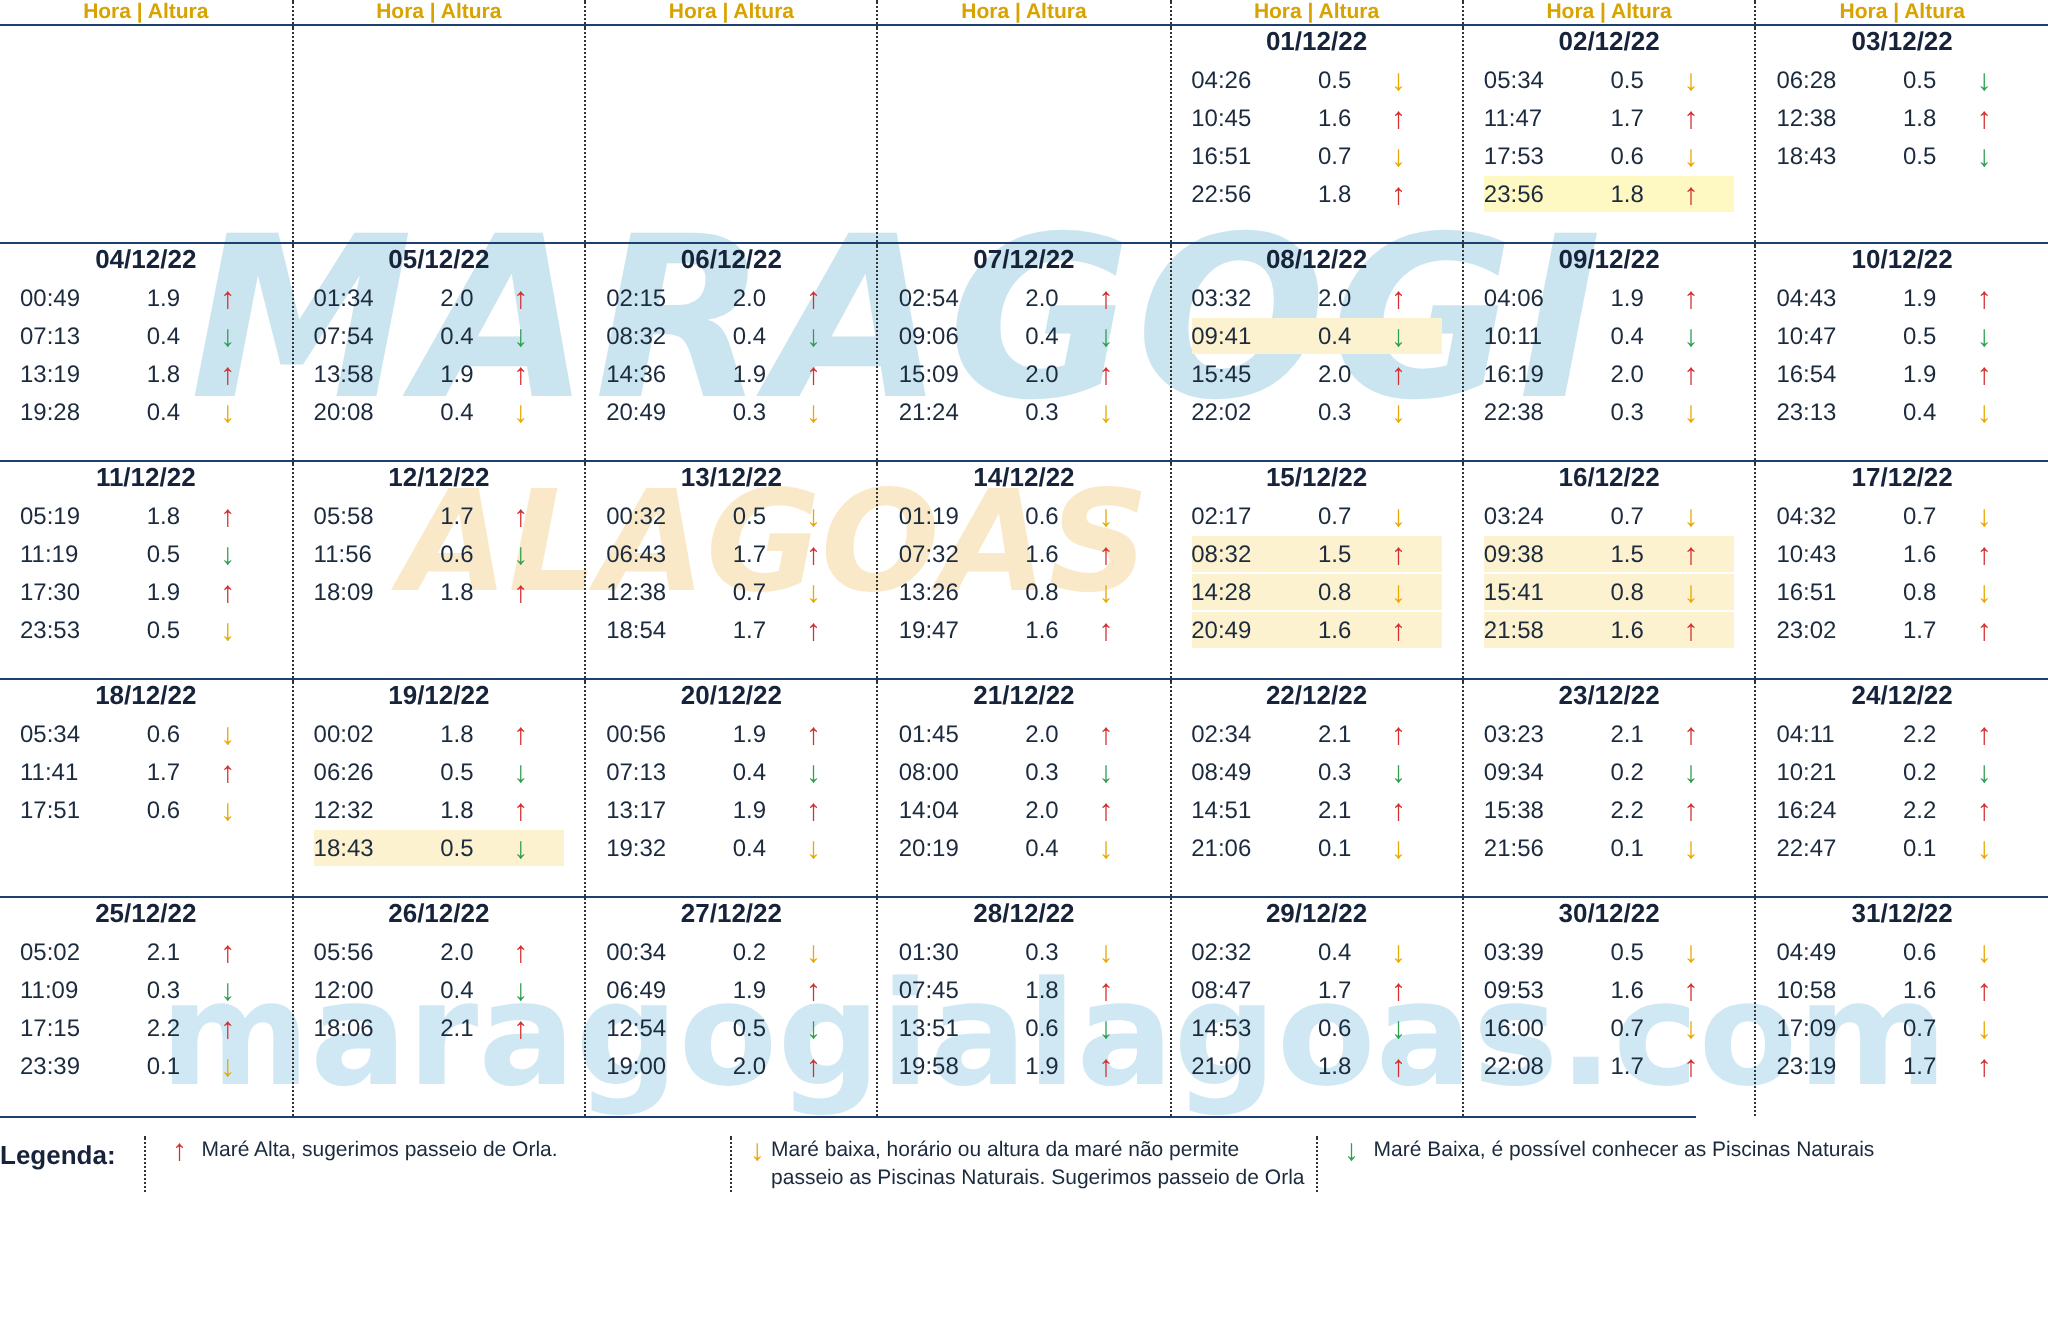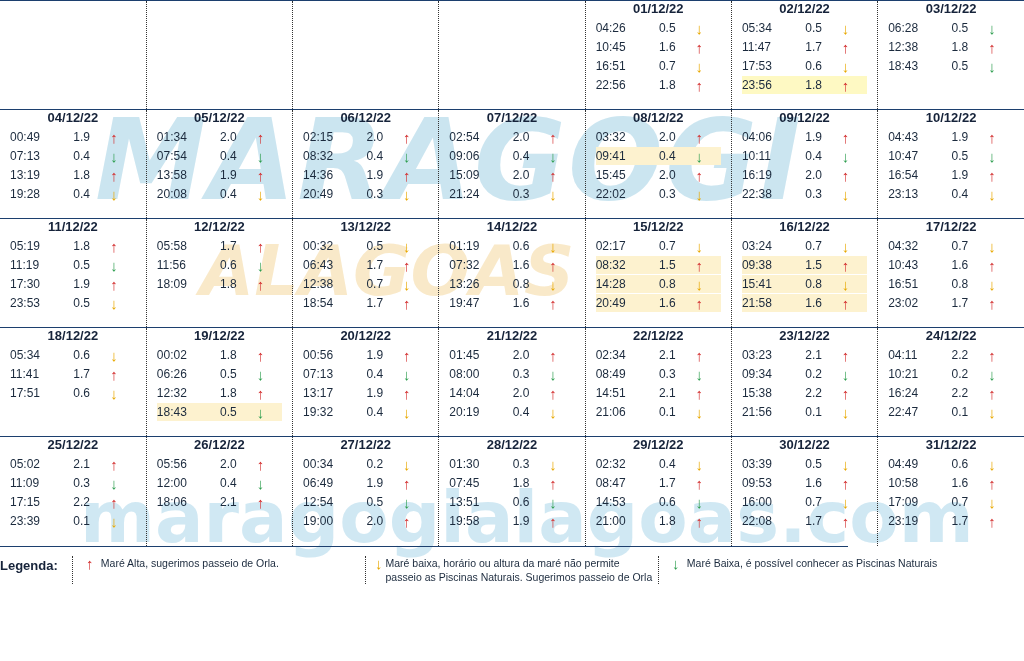--- a/index.html
+++ b/index.html
@@ -169,20 +169,29 @@
 <div id="root">
 
   <div class="watermark">
     <div class="wm-line1">MARAGOGI</div>
     <div class="wm-line2">ALAGOAS</div>
     <div class="wm-line3">maragogialagoas.com</div>
   </div>
 
   <table class="cal">
     <thead>
+      <tr>
+        <th class="hdr-sub">Hora | Altura</th>
+        <th class="hdr-sub">Hora | Altura</th>
+        <th class="hdr-sub">Hora | Altura</th>
+        <th class="hdr-sub">Hora | Altura</th>
+        <th class="hdr-sub">Hora | Altura</th>
+        <th class="hdr-sub">Hora | Altura</th>
+        <th class="hdr-sub">Hora | Altura</th>
+      </tr>
     </thead>
     <tbody id="cal-body">
         <tr class="row-sep">
           <td class="daycell empty"></td>
           <td class="daycell empty"></td>
           <td class="daycell empty"></td>
           <td class="daycell empty"></td>
           <td class="daycell">
             <div class="date">01/12/22</div>
             <div class="tides">

